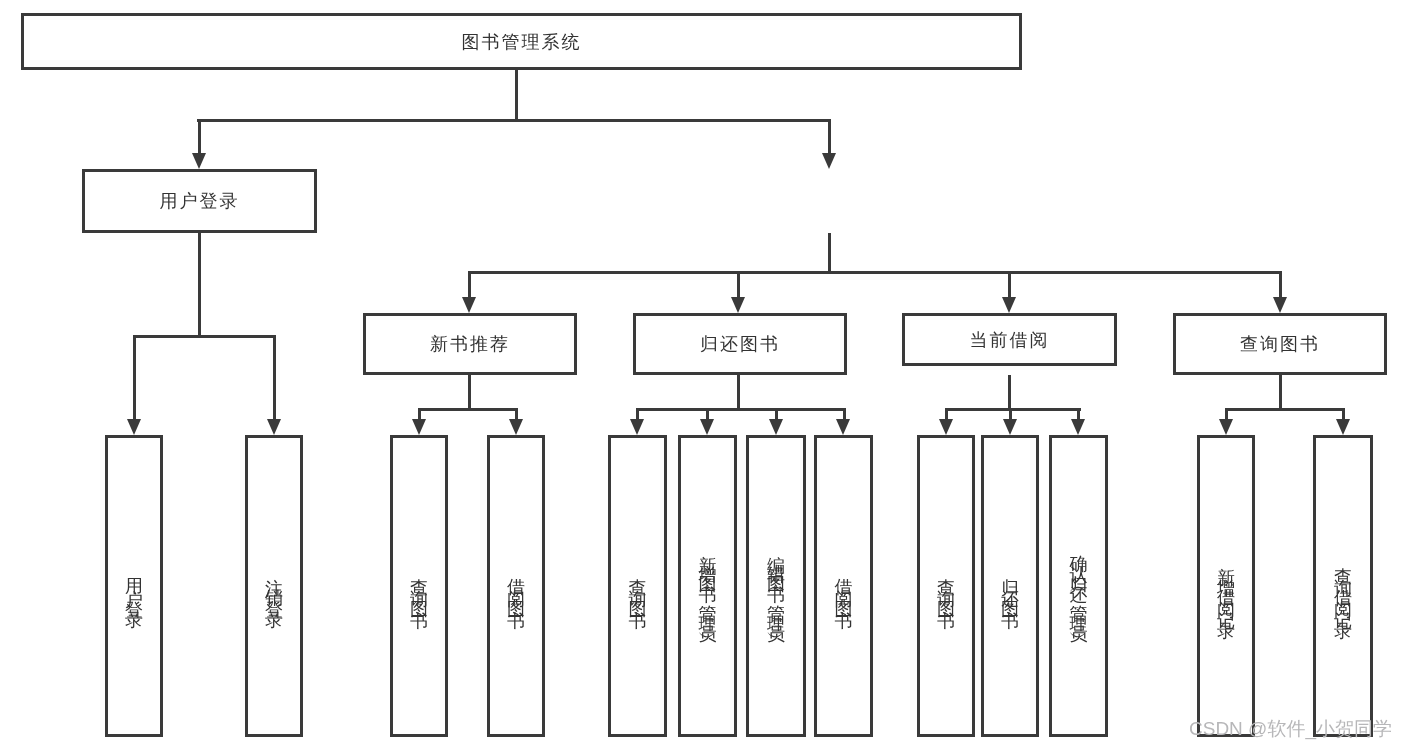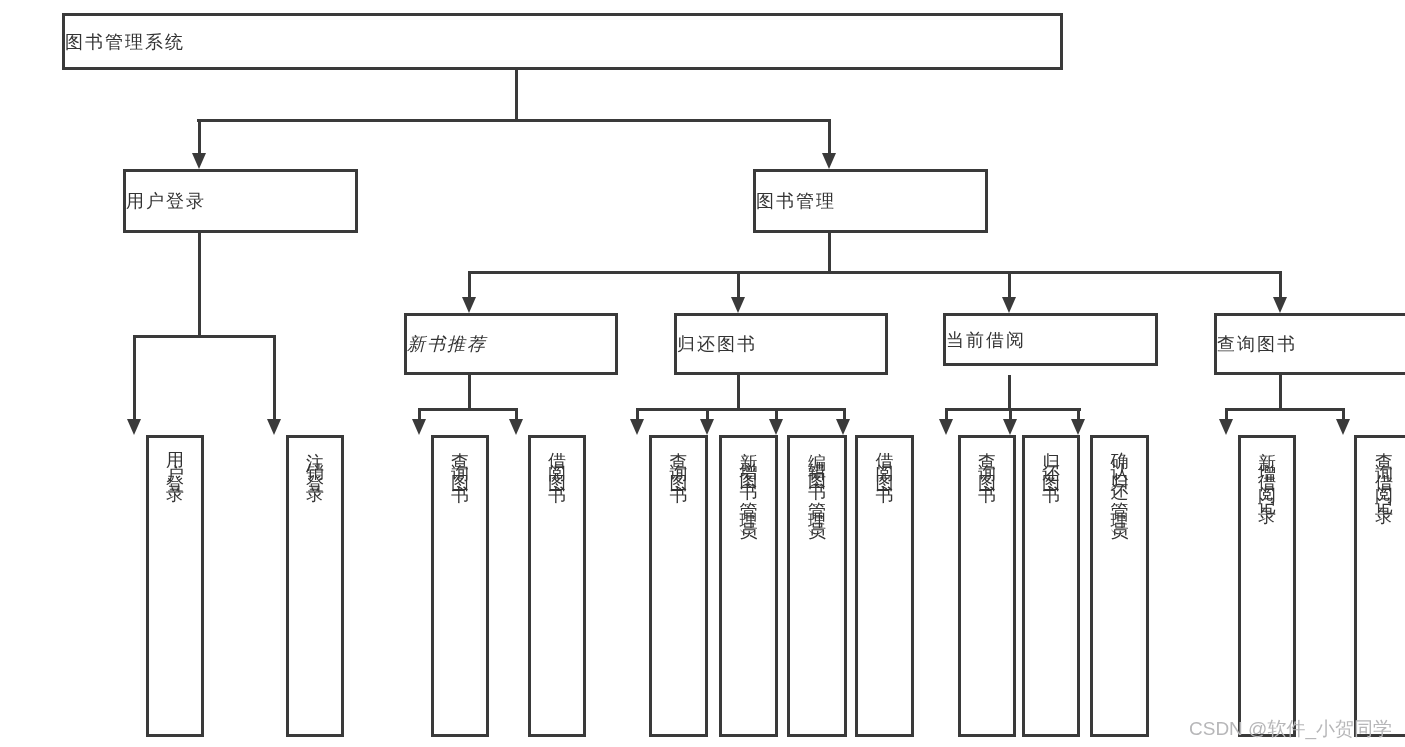--- a/index.html
+++ b/index.html
@@ -21,23 +21,22 @@
     background: var(--box-bg);
     overflow: hidden;
   }
   .box {
     position: absolute;
     box-sizing: border-box;
     border: 3px solid var(--line-color);
     background: var(--box-bg);
     display: flex;
     align-items: center;
-    justify-content: flex-start;
+    justify-content: center;
     color: var(--text-color);
-    margin-left: 41px;
   }
   .h-label {
     font-size: 18px;
     letter-spacing: 2px;
     white-space: nowrap;
   }
   .v-box {
     writing-mode: vertical-rl;
     text-orientation: mixed;
     font-size: 18px;
@@ -76,25 +75,22 @@
 
 <div class="canvas">
 
   <div class="box" style="left:21px; top:13px; width:1001px; height:57px;">
     <span class="h-label">图书管理系统</span>
   </div>
 
   <div class="box" style="left:82px; top:169px; width:235px; height:64px;">
     <span class="h-label">用户登录</span>
   </div>
-  <div class="box" style="left:712px; top:169px; width:235px; height:64px;">
-    <span class="h-label">图书管理</span>
-  </div>
-
-  <div class="box" style="left:363px; top:313px; width:214px; height:62px;font-style:italic;">
+
+  <div class="box" style="left:363px; top:313px; width:214px; height:62px;">
     <span class="h-label">新书推荐</span>
   </div>
   <div class="box" style="left:633px; top:313px; width:214px; height:62px;">
     <span class="h-label">归还图书</span>
   </div>
   <div class="box" style="left:902px; top:313px; width:215px; height:53px;">
     <span class="h-label">当前借阅</span>
   </div>
   <div class="box" style="left:1173px; top:313px; width:214px; height:62px;">
     <span class="h-label">查询图书</span>

